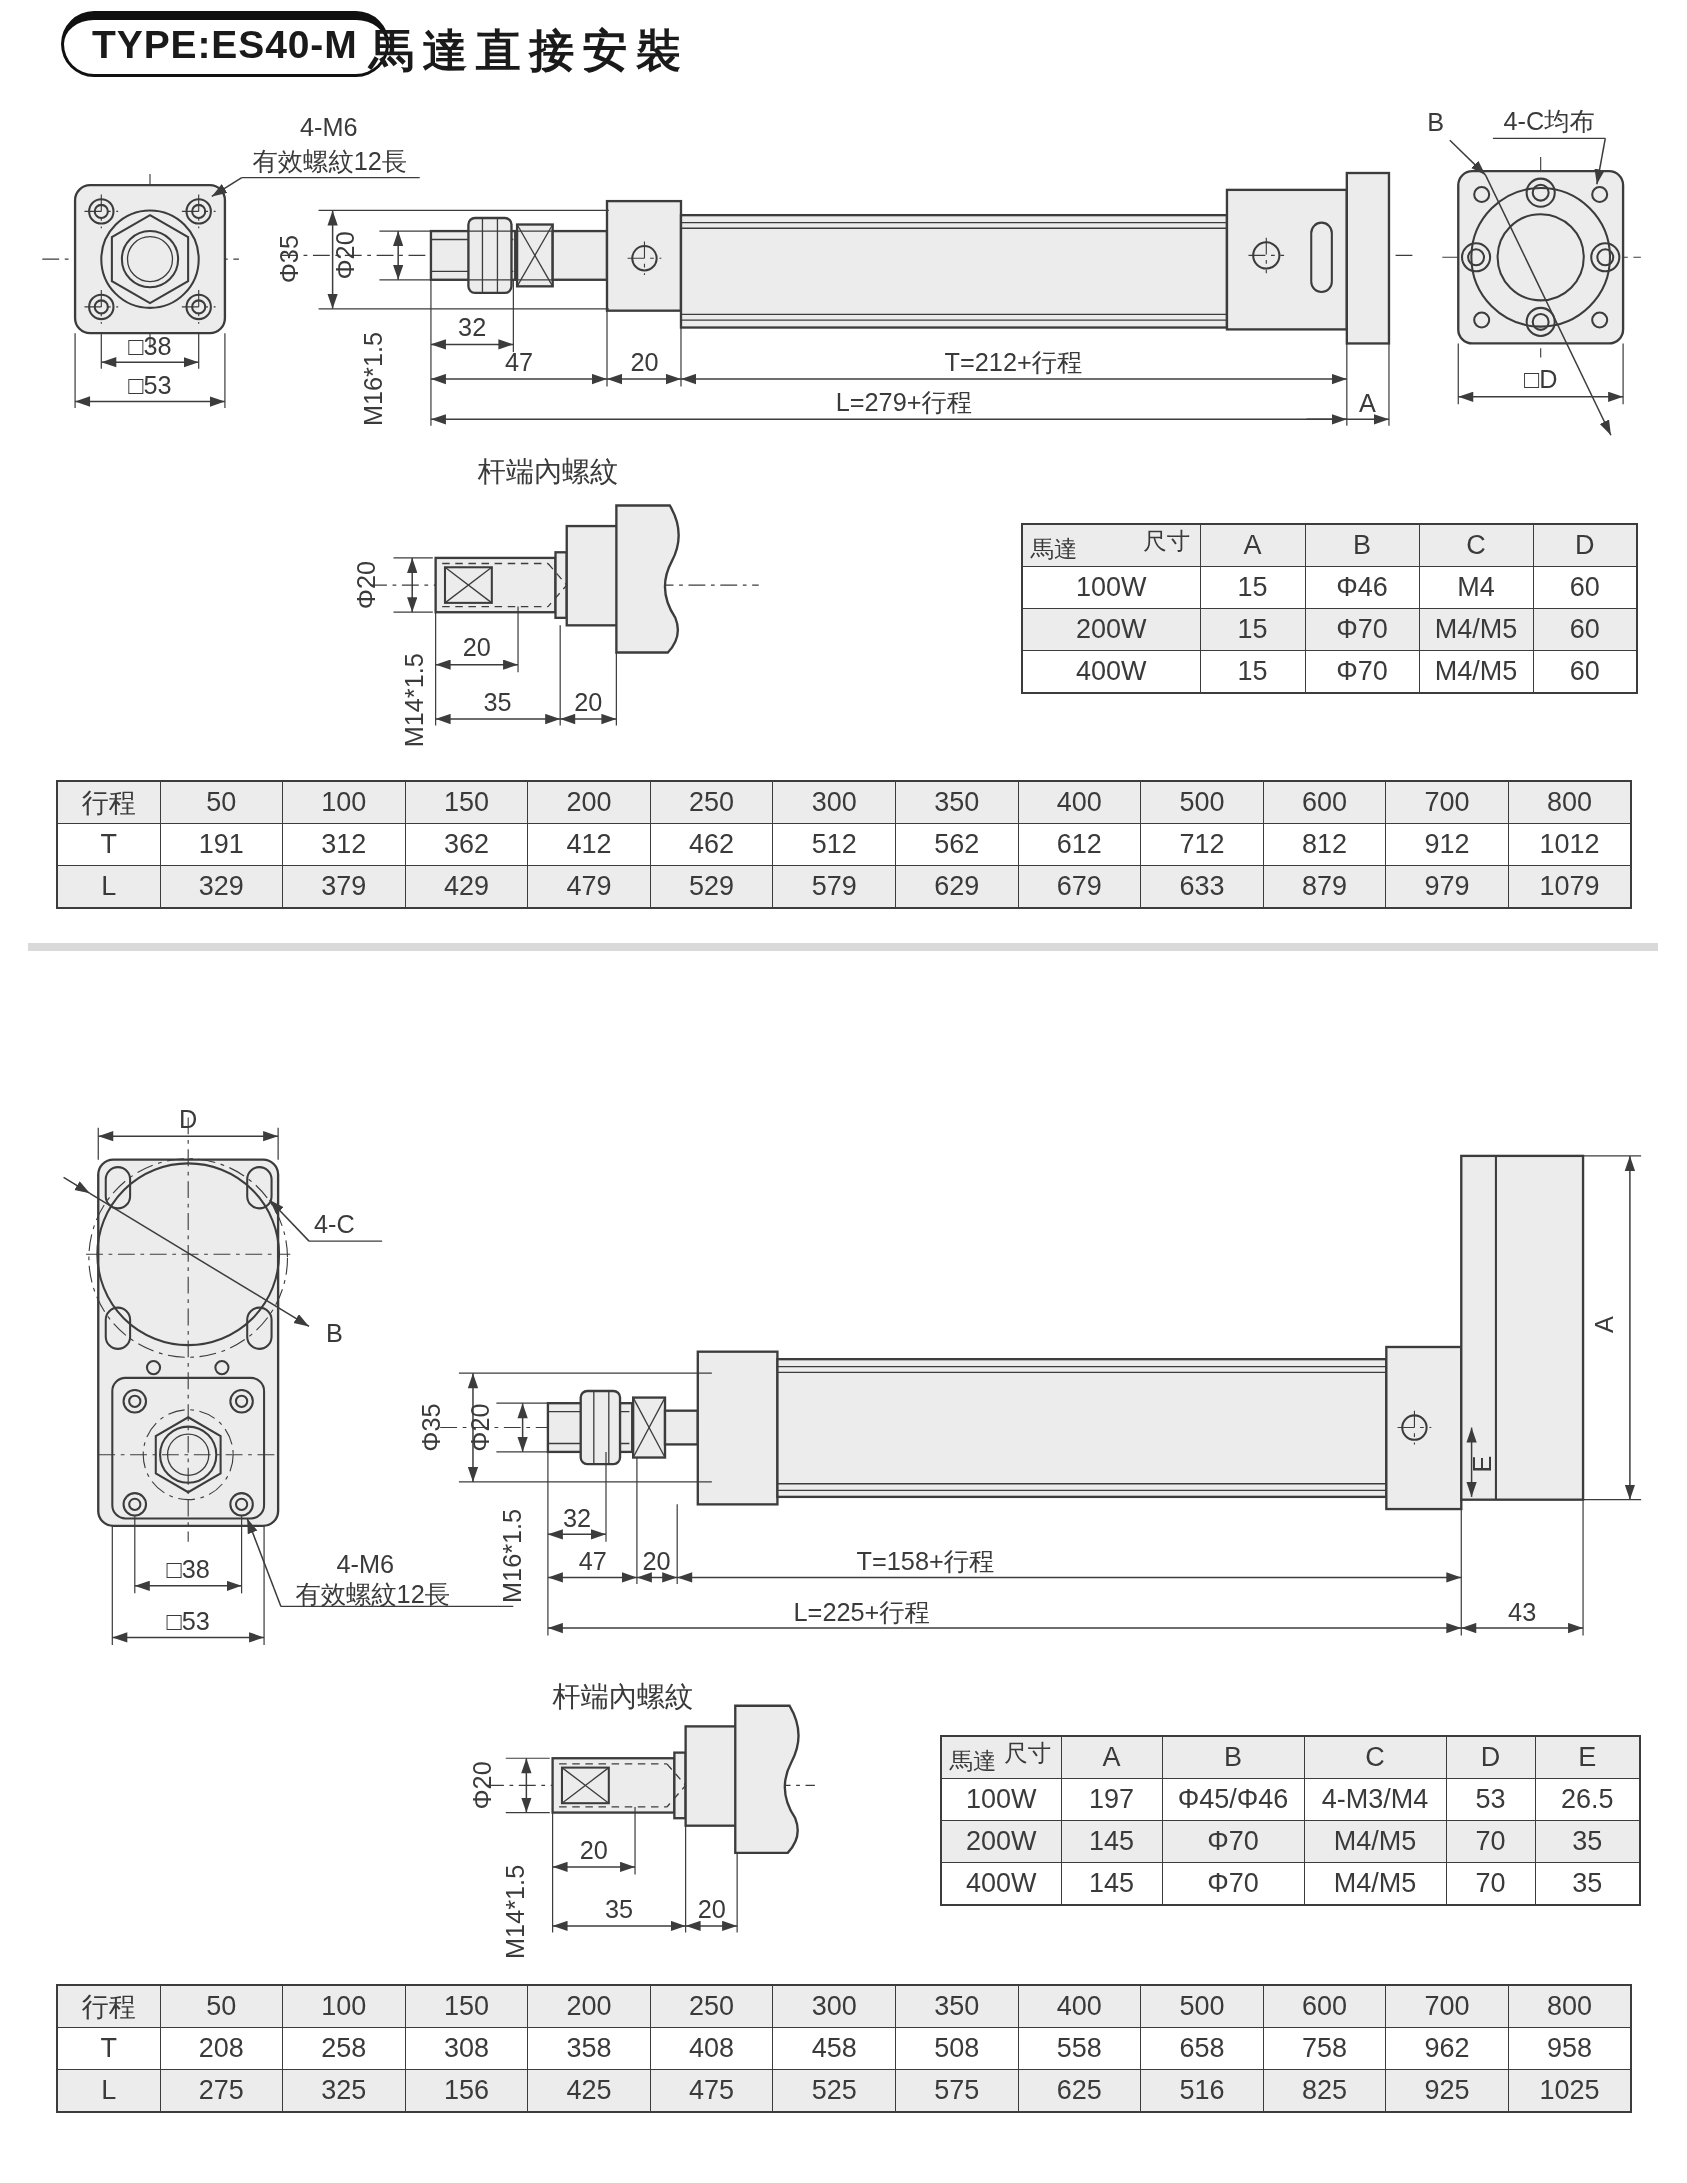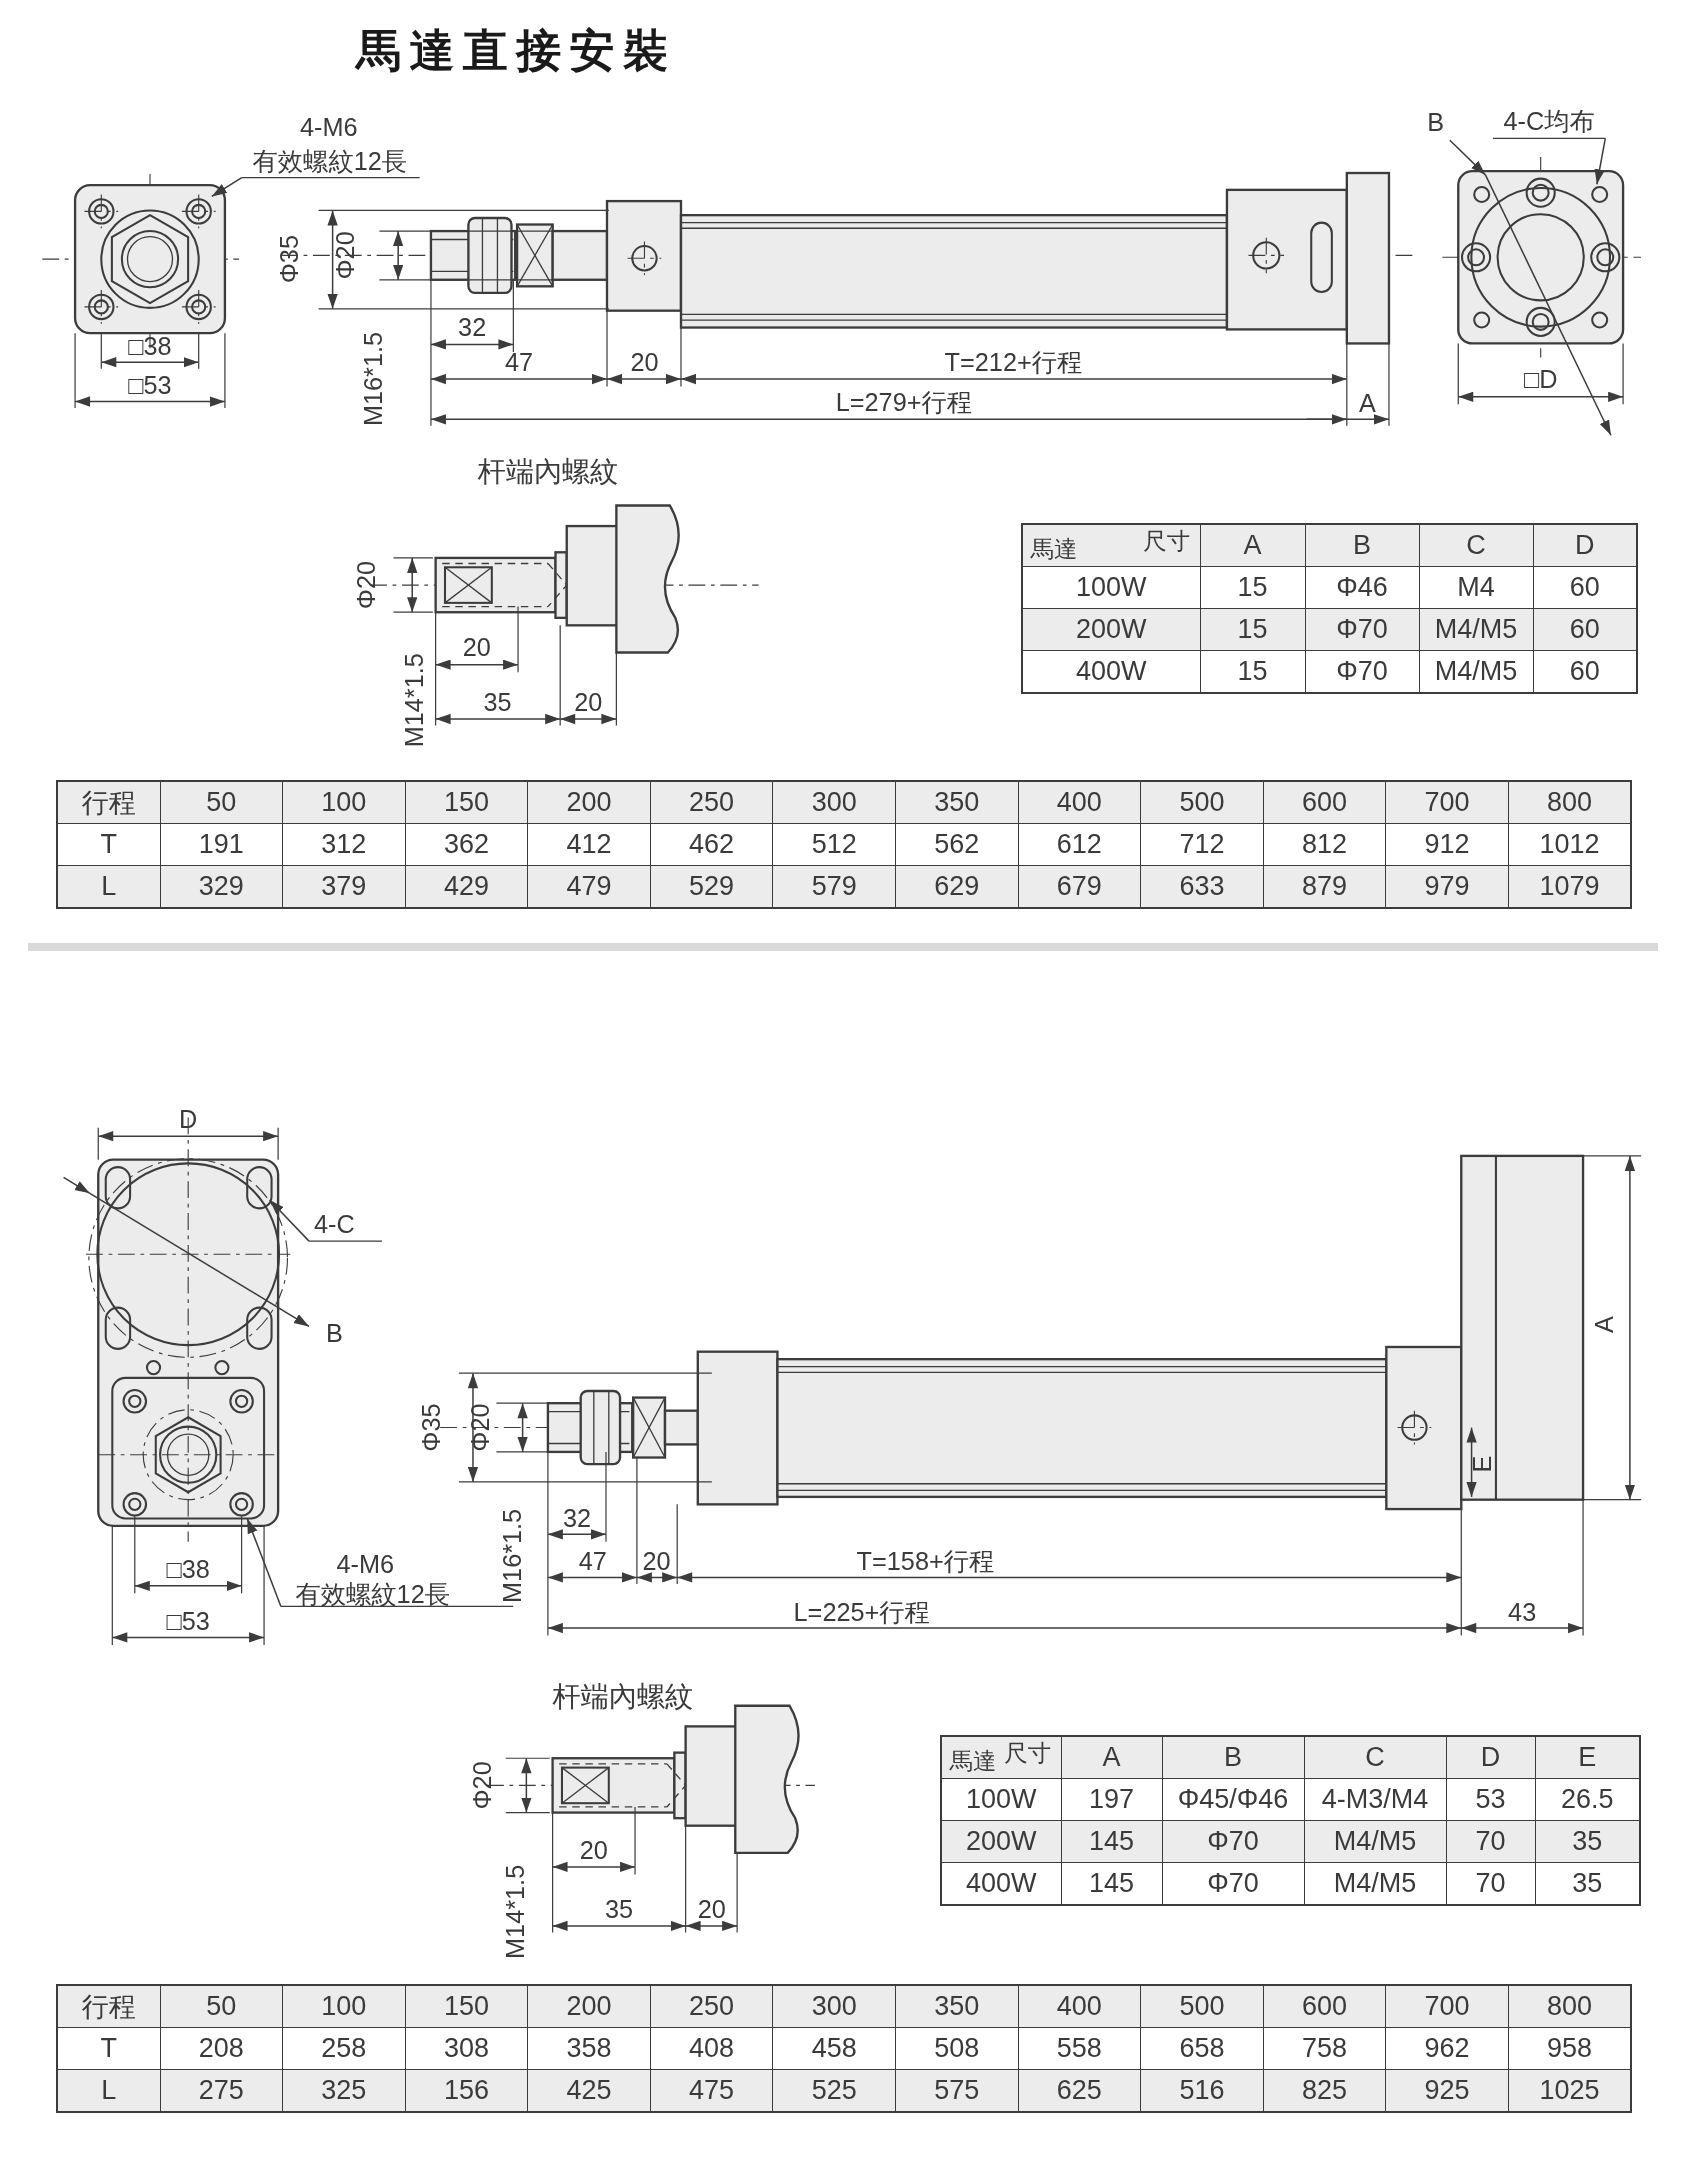--- a/index.html
+++ b/index.html
@@ -1,20 +1,20 @@
 <!DOCTYPE html>
 <html style="font-size:15px"><head>
 <meta charset="utf-8">
 <style>
   html,body{margin:0;padding:0;background:#fff;}
   .page{position:relative;width:1687px;height:2184px;background:#ffffff;overflow:hidden;
         font-family:"Liberation Sans",sans-serif;color:#1a1a1a;}
   .badge{position:absolute;border:3.7px solid #101010;border-top-width:9.4px;border-radius:34px;
          padding:2.8px 28px 6.6px 28px;font-size:39px;font-weight:700;letter-spacing:0.9px;background:#fff;}
-  .sec-title{position:absolute;font-size:45px;font-weight:700;letter-spacing:8.4px;}
+  .sec-title{position:absolute;font-size:45px;font-weight:700;letter-spacing:8.4px;margin-left:13px;}
   .divider{position:absolute;background:#d9d9d9;}
   svg{position:absolute;}
   svg text{font-family:"Liberation Sans",sans-serif;fill:#3a3a3a;font-size:27px;}
   svg .t{text-anchor:middle;}
   svg .big{font-size:30px;}
   svg .ol{fill:#ececec;stroke:#3c3c3c;stroke-width:2.5;}
   svg .ln{fill:none;stroke:#3c3c3c;stroke-width:2.2;}
   svg .thin{stroke-width:1.4;}
   svg .hid{stroke-dasharray:8 6;}
   svg .cl{fill:none;stroke:#3c3c3c;stroke-width:1.2;stroke-dasharray:18 6 4 6;}
@@ -29,20 +29,21 @@
      transparent calc(50% - 1.4px), #3c3c3c calc(50% - 1.4px),
      #3c3c3c calc(50% + 1.4px), transparent calc(50% + 1.4px));}
   td.diag .dtop{position:absolute;top:0px;right:9.4px;font-size:23.4px;}
   td.diag .dbot{position:absolute;bottom:0.9px;left:7.5px;font-size:23.4px;}
 </style>
 </head>
 <body>
 
 <div class="page">
 
+  <div class="badge" style="left:61px;top:11.2px;">TYPE:ES40-M</div>
   <div class="sec-title" style="left:356px;top:20.6px;">馬達直接安裝</div>
 
   <svg style="left:28px;top:70px;" width="1630" height="693" viewBox="30 75 1740 740">
     <defs>
       <marker id="ae" markerUnits="userSpaceOnUse" markerWidth="18" markerHeight="12" refX="16" refY="5.5" orient="auto">
           <path d="M0,0 L16,5.5 L0,11 Z" fill="#3c3c3c"></path>
         </marker>
       <marker id="as" markerUnits="userSpaceOnUse" markerWidth="18" markerHeight="12" refX="0" refY="5.5" orient="auto">
           <path d="M16,0 L0,5.5 L16,11 Z" fill="#3c3c3c"></path>
         </marker>

